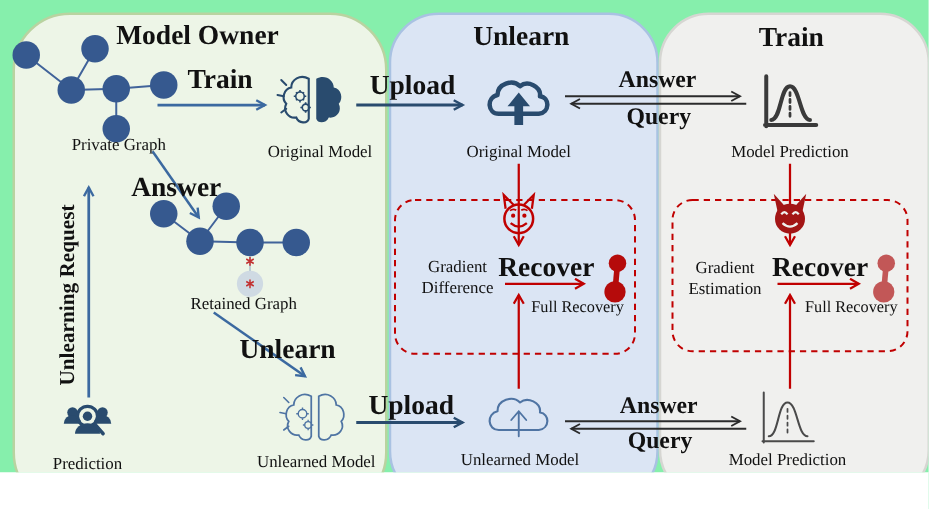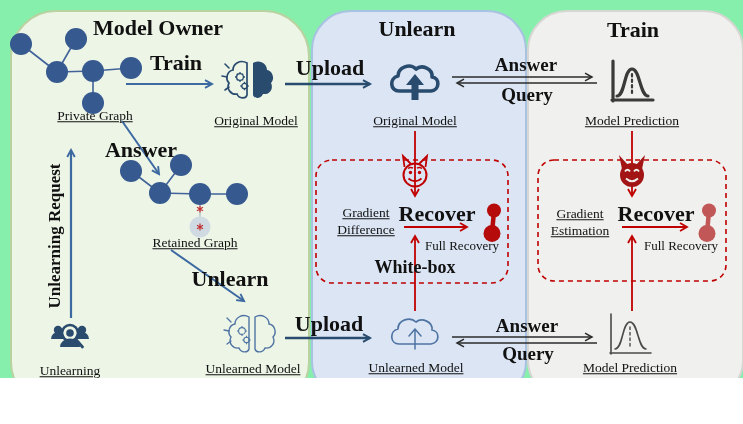--- a/index.html
+++ b/index.html
@@ -21,21 +21,21 @@
   .panel-blue{left:311px;top:10px;width:212px;height:387px;border-radius:40px;
               background:var(--panel-blue-bg);border-color:var(--panel-blue-border);}
   .panel-gray{left:527px;top:10px;width:213px;height:386px;border-radius:40px;
               background:var(--panel-gray-bg);border-color:var(--panel-gray-border);}
   svg.layer{position:absolute;left:0;top:0;}
   .lbl{position:absolute;transform:translate(-50%,-50%);white-space:nowrap;color:var(--text);line-height:1;}
   .t-title{font-size:22px;font-weight:bold;}
   .t-action{font-size:22px;font-weight:bold;}
   .t-aq{font-size:19px;font-weight:bold;}
   .t-box{font-size:18px;font-weight:bold;}
-  .t-small{font-size:13.5px;text-decoration:underline;}
+  .t-small{font-size:13.5px;}
   .t-tiny{font-size:13px;}
   .t-rot{font-size:17px;font-weight:bold;transform:translate(-50%,-50%) rotate(-90deg);}
   
   .s-edge{stroke:var(--edge-blue);stroke-width:1.6;fill:none;}
   .s-steel{stroke:var(--arrow-steel);fill:none;}
   .s-light{stroke:#4f74a3;fill:none;}
   .s-navy{stroke:var(--icon-navy);fill:none;}
   .s-red{stroke:var(--attack-red);fill:none;}
   .s-black{stroke:#2b2b2b;fill:none;}
   .s-bg{stroke:var(--panel-gray-bg);fill:none;}
@@ -232,32 +232,31 @@
   <div class="lbl t-title" style="left:417px;top:29px">Unlearn</div>
   <div class="lbl t-title" style="left:633px;top:30px">Train</div>
 
   <div class="lbl t-small" style="left:95px;top:116px">Private Graph</div>
   <div class="lbl t-action" style="left:176px;top:63px">Train</div>
   <div class="lbl t-small" style="left:256px;top:121px">Original Model</div>
   <div class="lbl t-action" style="left:141px;top:150px">Answer</div>
   <div class="lbl t-small" style="left:195px;top:243px">Retained Graph</div>
   <div class="lbl t-action" style="left:230px;top:279px">Unlearn</div>
   <div class="lbl t-rot" style="left:54px;top:236px">Unlearning Request</div>
-  <div class="lbl t-small" style="left:70px;top:371px">Unlearning</div>
+  <div class="lbl t-small" style="left:70px;top:371px">Prediction</div>
   <div class="lbl t-small" style="left:253px;top:369px">Unlearned Model</div>
 
   <div class="lbl t-action" style="left:330px;top:68px">Upload</div>
   <div class="lbl t-small" style="left:415px;top:121px">Original Model</div>
   <div class="lbl t-aq" style="left:526px;top:64px">Answer</div>
   <div class="lbl t-aq" style="left:527px;top:94px">Query</div>
   <div class="lbl t-small" style="left:366px;top:213px">Gradient</div>
   <div class="lbl t-small" style="left:366px;top:230px">Difference</div>
   <div class="lbl t-action" style="left:437px;top:214px">Recover</div>
   <div class="lbl t-tiny" style="left:462px;top:245px">Full Recovery</div>
-  <div class="lbl t-box" style="left:415px;top:267px">White-box</div>
   <div class="lbl t-action" style="left:329px;top:324px">Upload</div>
   <div class="lbl t-small" style="left:416px;top:368px">Unlearned Model</div>
   <div class="lbl t-aq" style="left:527px;top:325px">Answer</div>
   <div class="lbl t-aq" style="left:528px;top:353px">Query</div>
 
   <div class="lbl t-small" style="left:632px;top:121px">Model Prediction</div>
   <div class="lbl t-small" style="left:580px;top:214px">Gradient</div>
   <div class="lbl t-small" style="left:580px;top:231px">Estimation</div>
   <div class="lbl t-action" style="left:656px;top:214px">Recover</div>
   <div class="lbl t-tiny" style="left:681px;top:245px">Full Recovery</div>

